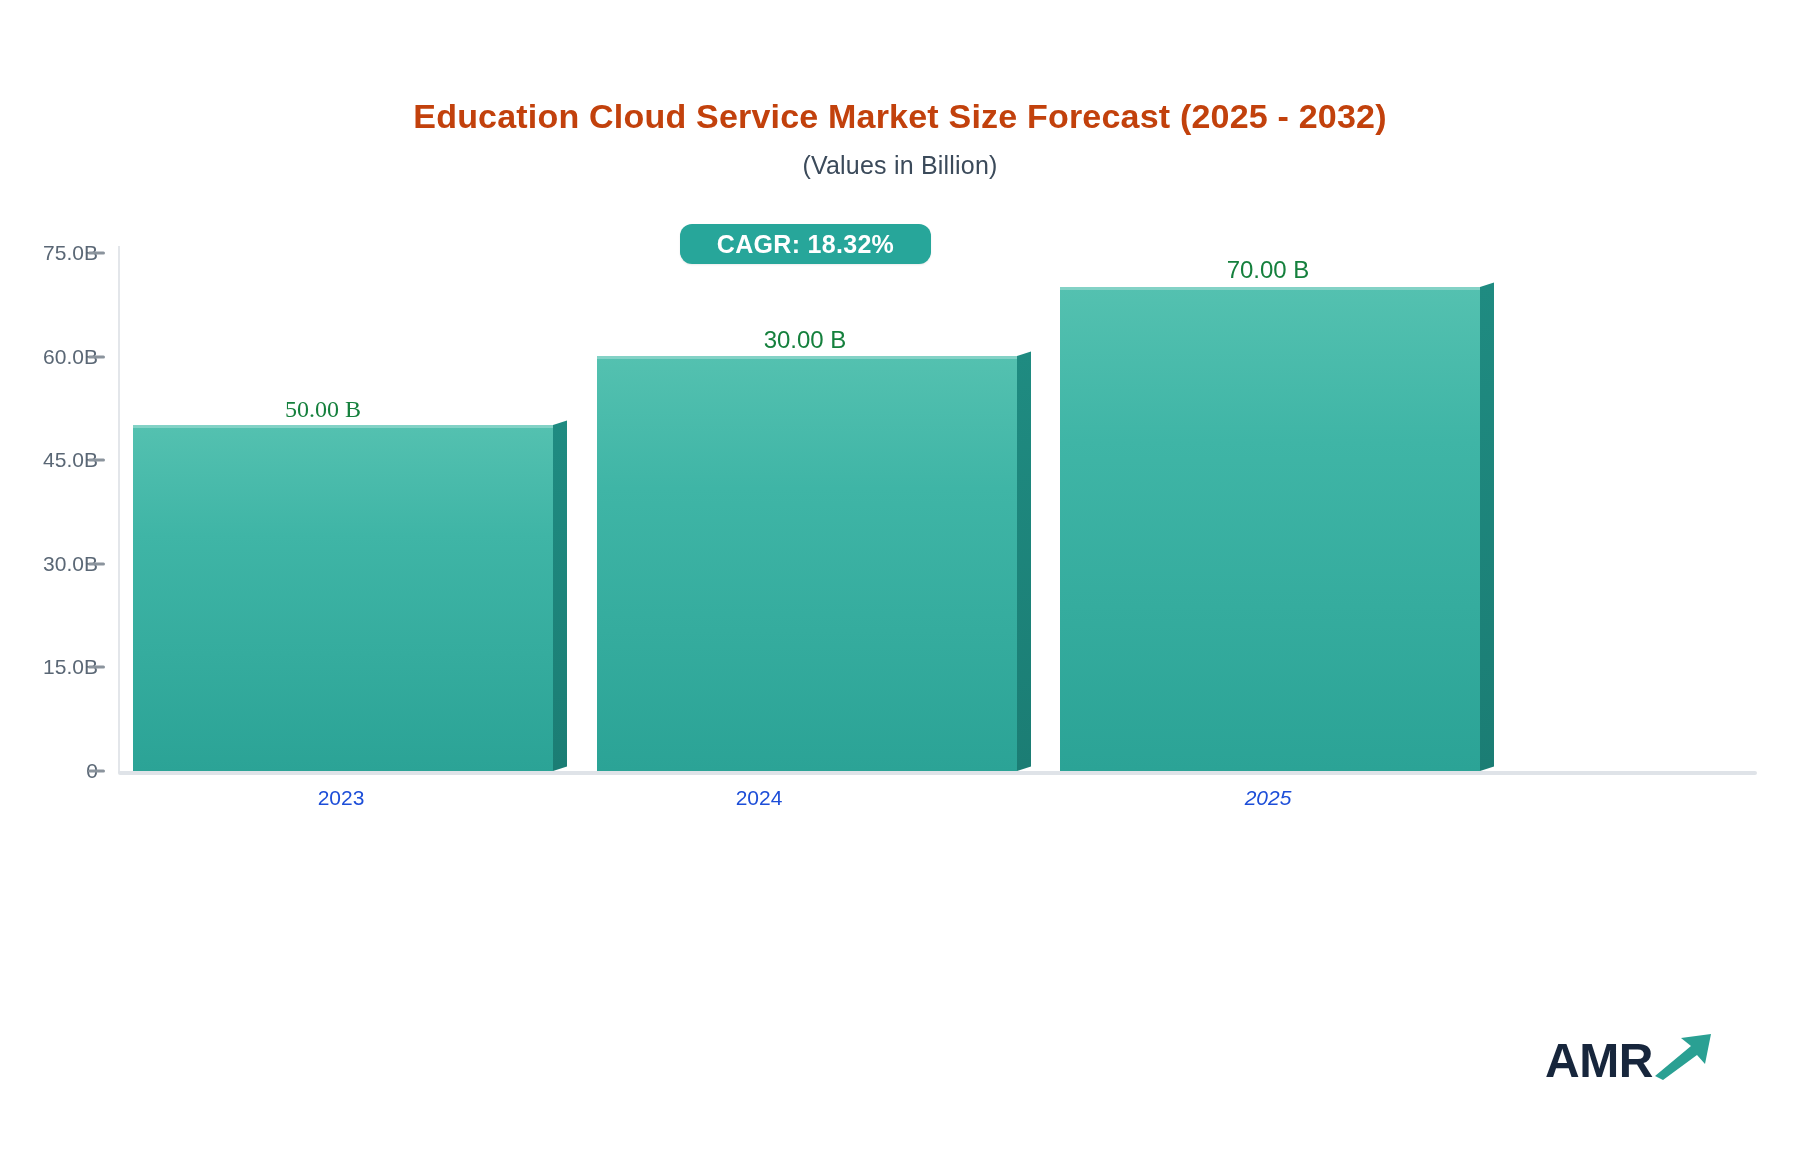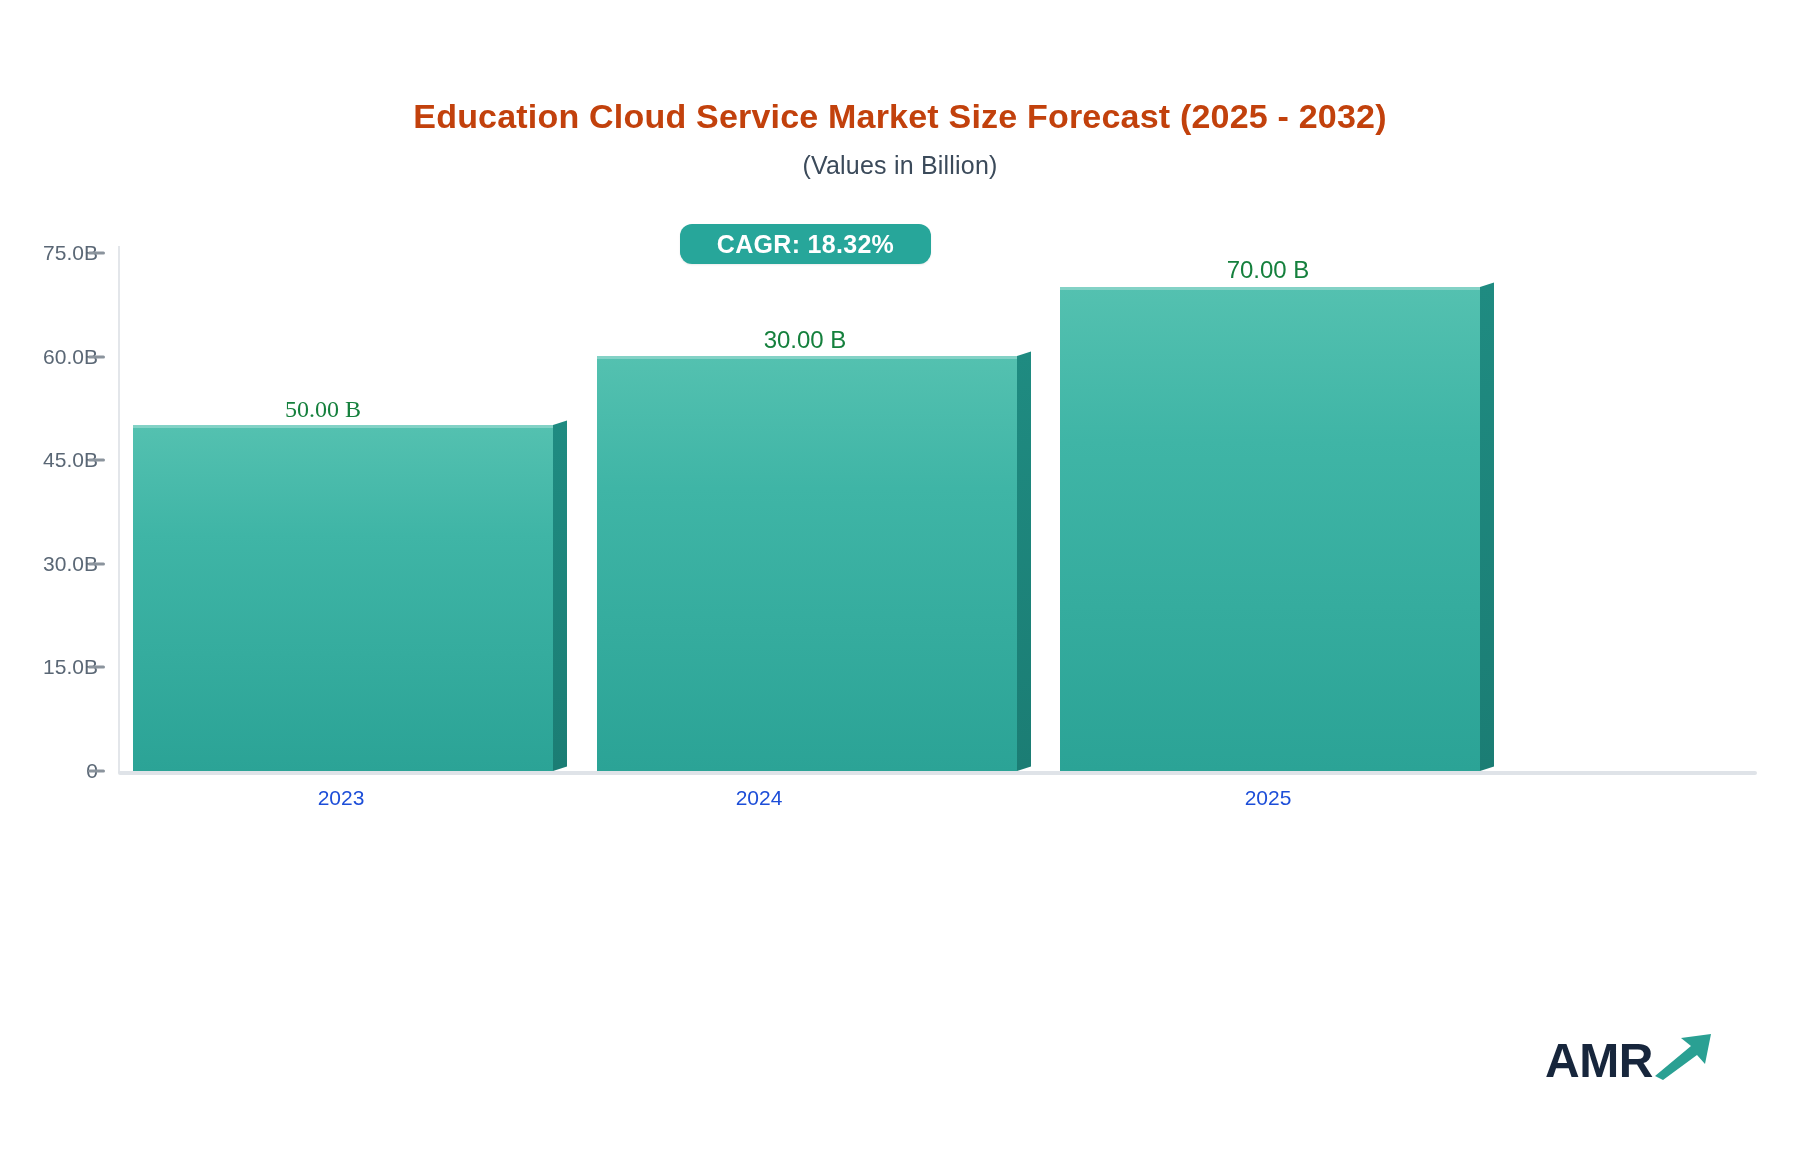--- a/index.html
+++ b/index.html
@@ -228,21 +228,21 @@
       <div class="bar-side"></div>
     </div>
     <div class="bar-value" style="left:805px; top:326px;">30.00 B</div>
     <div class="x-label" style="left:759px;">2024</div>
 
     <div class="bar" style="left:1060px; width:420px; height:484px;">
       <div class="bar-top-hl"></div>
       <div class="bar-side"></div>
     </div>
     <div class="bar-value" style="left:1268px; top:256px;">70.00 B</div>
-    <div class="x-label" style="left:1268px;">2025</div>
+    <div class="x-label" style="left:1268px;font-style:italic;">2025</div>
 
   </div>
 
   <div class="logo">
     <div class="logo-text">AMR</div>
     <svg class="logo-arrow" width="64" height="48" viewBox="0 0 64 48">
       <path d="M4 44 L40 14 L30 6 L60 2 L54 32 L46 23 L12 48 Z" fill="#2aa093"></path>
     </svg>
   </div>
 

